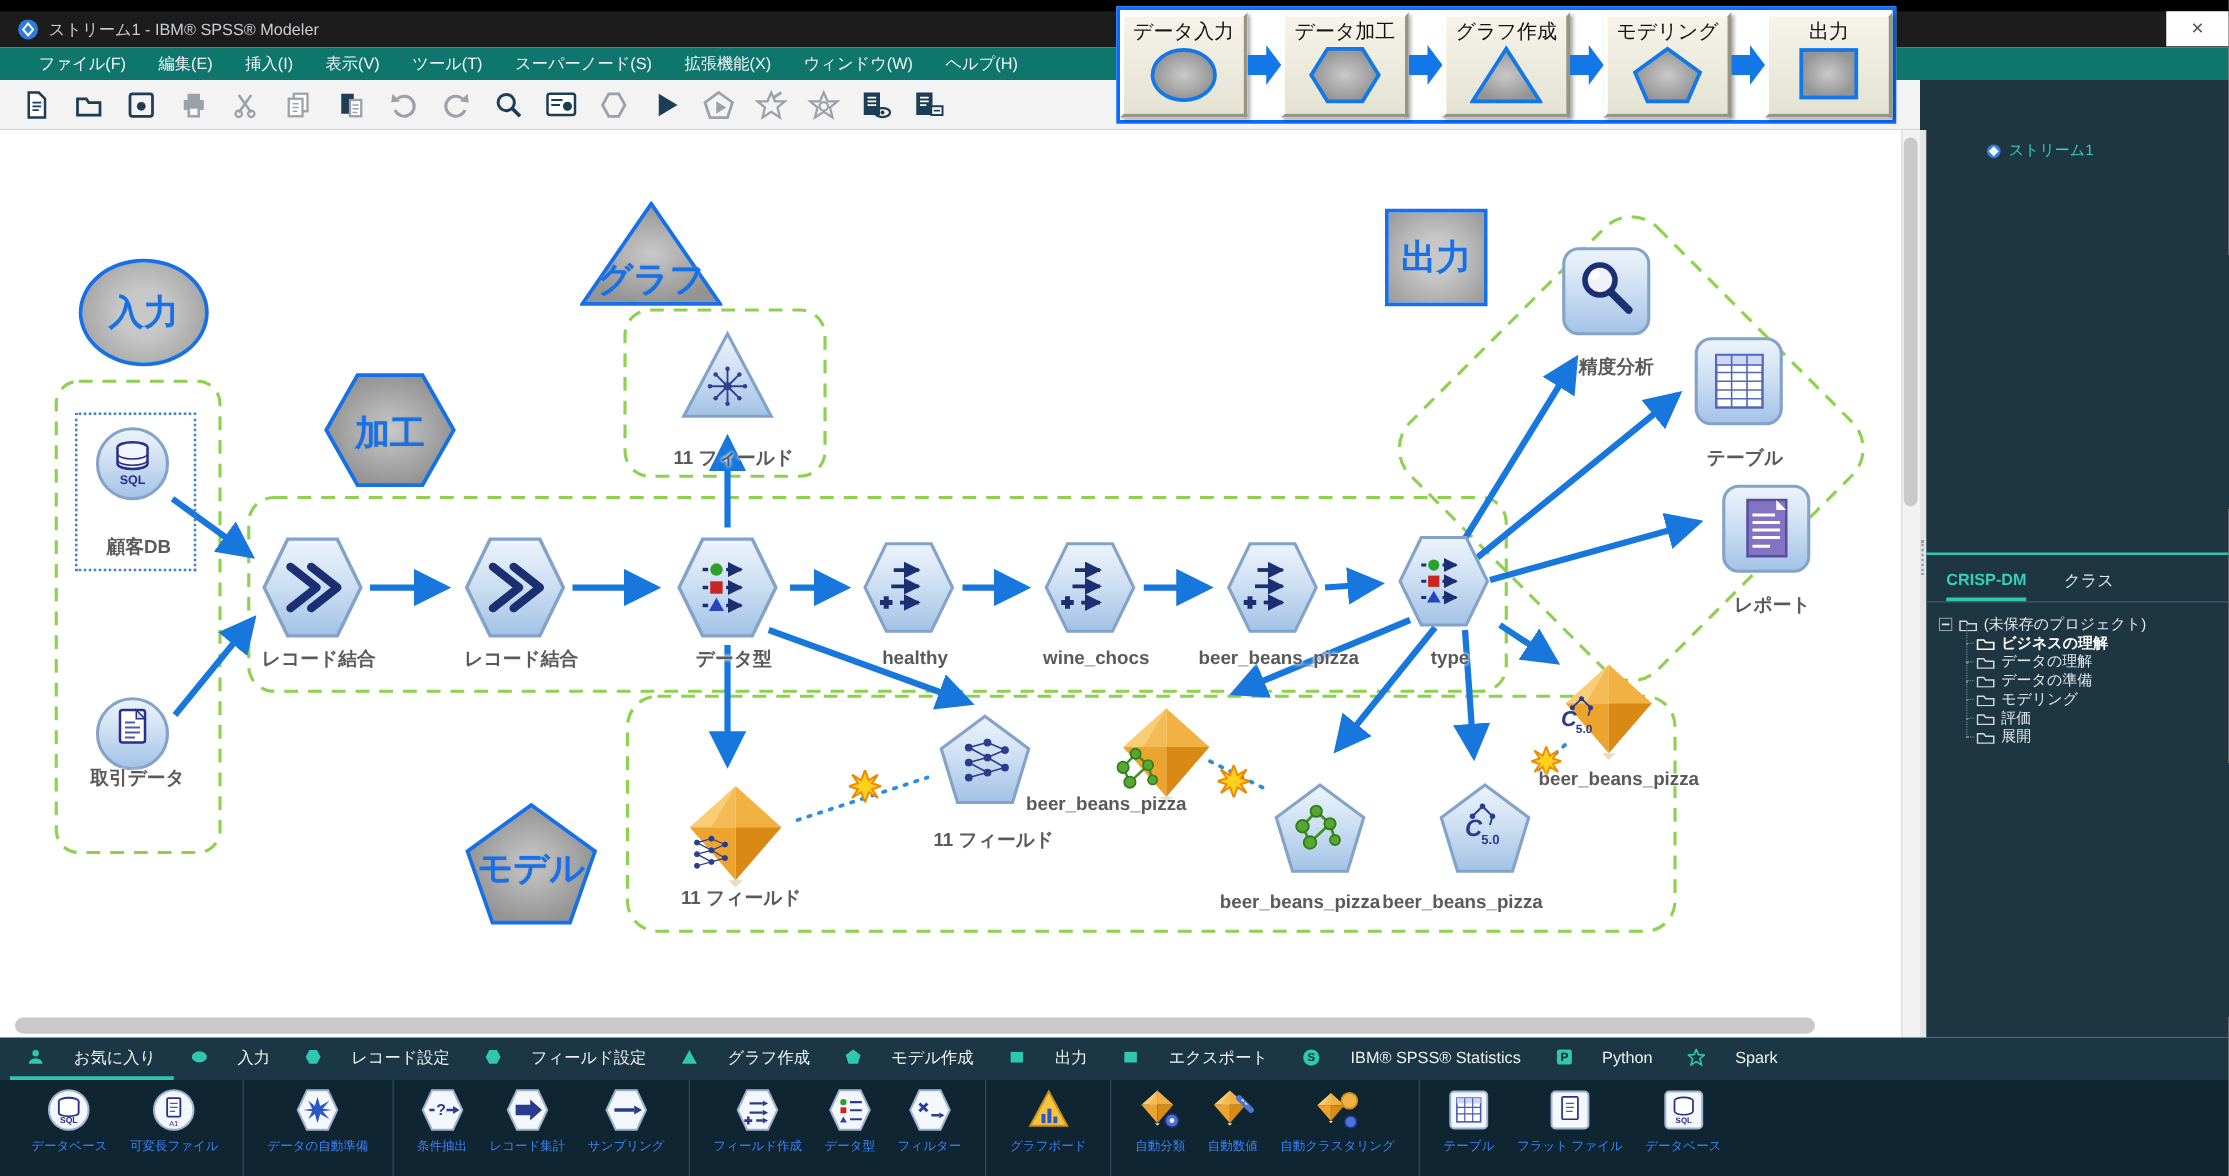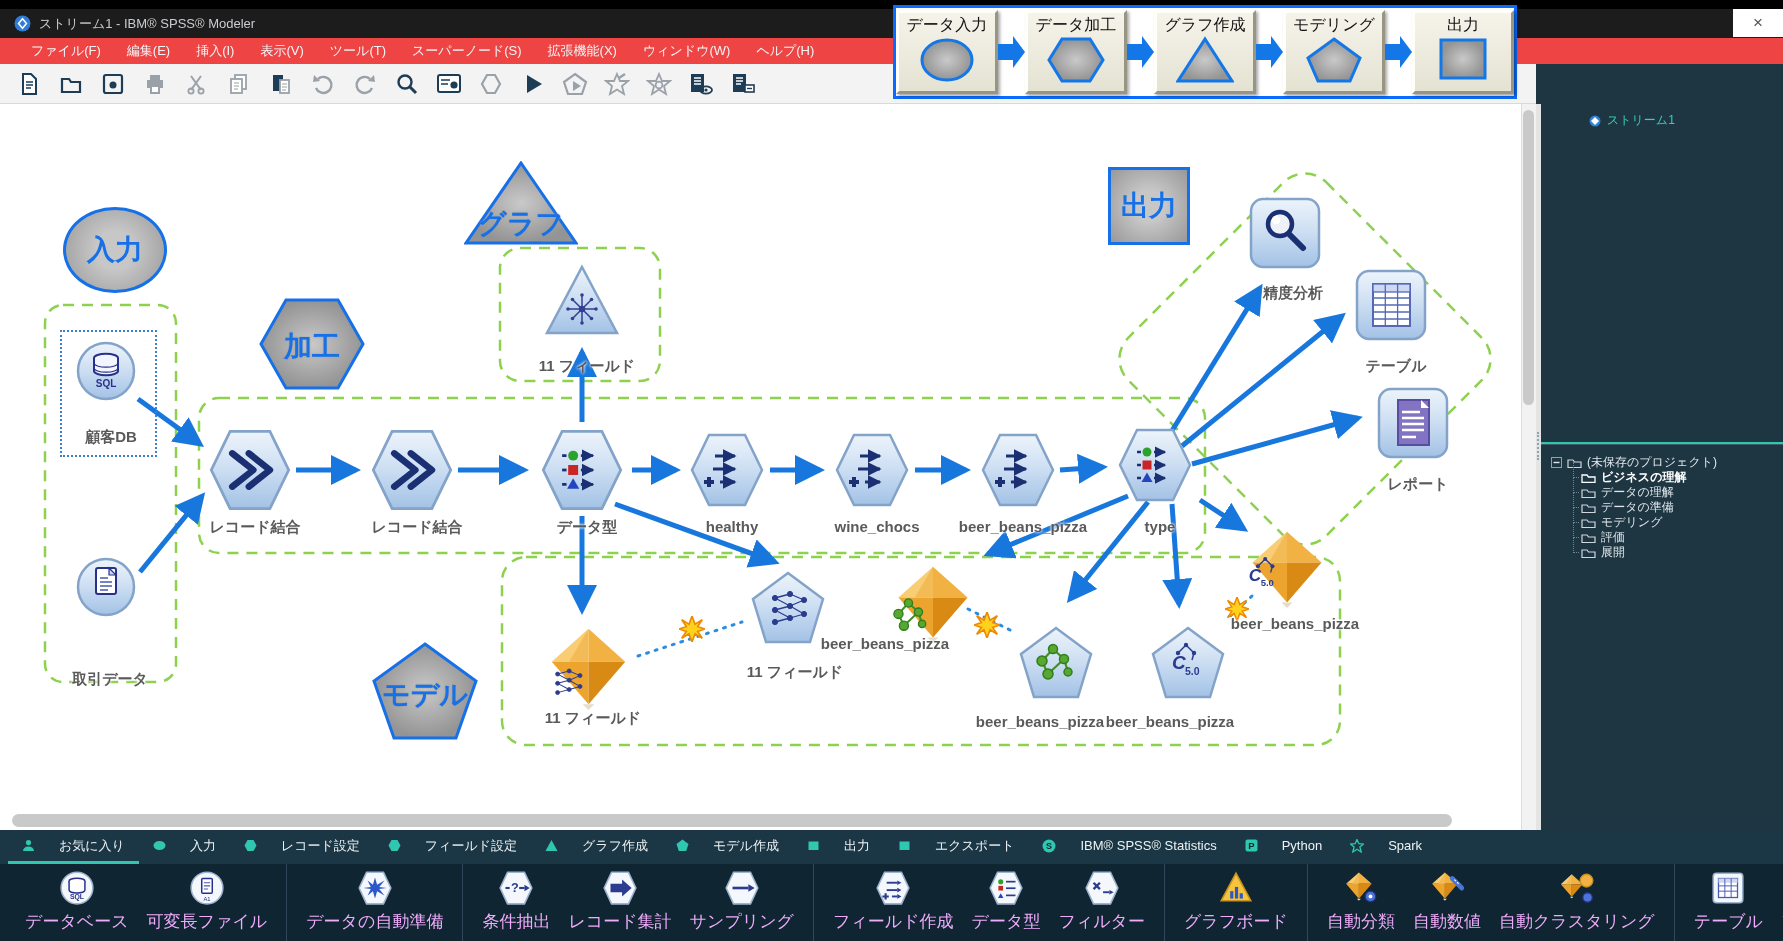--- a/index.html
+++ b/index.html
@@ -2,21 +2,21 @@
 <html><head>
 <meta charset="utf-8">
 <style>
 html,body{margin:0;padding:0;background:#000;}
 #app{position:relative;width:1783px;height:941px;overflow:hidden;font-family:"Liberation Sans",sans-serif;background:#fff;}
 svg text{font-family:"Liberation Sans",sans-serif;}
 
 #titlebar{position:absolute;left:0;top:0;width:1783px;height:38px;background:#1c1c1c;border-top:9px solid #000;box-sizing:border-box;display:flex;align-items:center;gap:8px;padding-left:14px;}
 #titlebar .ttl{color:#c9ccd0;font-size:13px;}
 #win-close{position:absolute;left:1733px;top:9px;width:50px;height:28px;background:#fff;color:#555;display:flex;align-items:center;justify-content:center;font-size:17px;}
-#menubar{position:absolute;left:0;top:38px;width:1783px;height:26px;background:#ef4444;display:flex;align-items:center;padding-left:18px;gap:0;box-sizing:border-box;}
+#menubar{position:absolute;left:0;top:38px;width:1783px;height:26px;background:#0f766e;display:flex;align-items:center;padding-left:18px;gap:0;box-sizing:border-box;}
 #menubar span{color:#f2f5f7;font-size:13px;padding:0 13px;cursor:default;}
 #toolrow{position:absolute;left:0;top:64px;width:1783px;height:40px;display:flex;}
 #toolbar{width:1536px;height:40px;background:#f3f3f3;border-bottom:1px solid #d9d9d9;display:flex;align-items:center;padding-left:12px;box-sizing:border-box;gap:9px;}
 #toolfill{flex:1;background:#1e3542;}
 .tbtn{width:33px;height:32px;display:flex;align-items:center;justify-content:center;}
 
 #main{position:absolute;left:0;top:104px;width:1783px;height:726px;display:flex;}
 #canvas{position:relative;width:1536px;height:726px;background:#fff;overflow:hidden;}
 #wires{position:absolute;left:0;top:0;pointer-events:none;}
 .ggroup rect{fill:none;stroke:#8ed14f;stroke-width:2.5;stroke-dasharray:11 8;}
@@ -48,21 +48,21 @@
 .child::after{content:"";position:absolute;left:22px;top:7px;width:6px;border-top:1px dotted #6e8494;}
 .bold{font-weight:bold;color:#fff;}
 
 #ptabs{position:absolute;left:0;top:830px;width:1783px;height:34px;background:#1b3644;display:flex;align-items:stretch;padding-left:8px;box-sizing:border-box;}
 .ptab{display:flex;align-items:center;gap:24px;padding:0 14px;color:#eef3f5;font-size:13px;border-bottom:3px solid transparent;}
 .ptab.active{border-bottom:3px solid #2fc7b0;}
 #palette{position:absolute;left:0;top:864px;width:1783px;height:77px;background:#0f2531;display:flex;align-items:stretch;padding-left:6px;box-sizing:border-box;}
 .pgroup{display:flex;align-items:stretch;padding:0 10px;border-right:1px solid #30495a;}
 .pgroup:last-child{border-right:none;}
 .pitem{display:flex;flex-direction:column;align-items:center;justify-content:flex-start;padding:5px 9px 0 9px;}
-.pitem .plabel{color:#f0abfc;font-size:17px;margin-top:3px;white-space:nowrap;}
+.pitem .plabel{color:#3b82f6;font-size:10px;margin-top:3px;white-space:nowrap;}
 .picon{width:38px;height:38px;}
 
 #overlay{position:absolute;left:893px;top:5px;width:624px;height:94px;background:#fff;border:3px solid #0a6cff;box-sizing:border-box;display:flex;align-items:center;justify-content:space-evenly;z-index:50;}
 .obtn{width:104px;height:84px;background:linear-gradient(#f6f4ea,#e4e2d2);border:3px solid;border-color:#fffef8 #989682 #989682 #fffef8;box-shadow:2px 2px 3px rgba(0,0,0,.35);box-sizing:border-box;display:flex;flex-direction:column;align-items:center;}
 .obtn .olabel{font-size:16px;color:#111;margin-top:2px;white-space:nowrap;}
 </style>
 </head>
 <body>
 
 <svg width="0" height="0" style="position:absolute">
@@ -346,21 +346,21 @@
       <div class="nlabel" style="left:16px;top:324px">顧客DB</div>
 
       <div class="node" style="left:75px;top:452px">
         <svg width="62" height="62" viewBox="0 0 62 62">
           <use href="#circ"></use>
           <rect x="21" y="12" width="20" height="26" rx="2" fill="#fff" stroke="#27308a" stroke-width="2"></rect>
           <path d="M34,12 l7,7 h-7 z" fill="#c9d6f0" stroke="#27308a" stroke-width="1.2"></path>
           <path d="M25,22 h8 M25,26 h12 M25,30 h12 M25,34 h8" stroke="#4a5ab0" stroke-width="1.5"></path>
         </svg>
       </div>
-      <div class="nlabel" style="left:15px;top:566px">取引データ</div>
+      <div class="nlabel" style="left:15px;top:509px">取引データ</div>
 
       <div class="node" style="left:208px;top:324px">
         <svg width="84" height="84" viewBox="0 0 76 76">
             <use href="#hex"></use>
           <polyline points="22,23 41,38 22,53" fill="none" stroke="#1b2f73" stroke-width="6" stroke-linejoin="round" stroke-linecap="round"></polyline>
           <polyline points="37,23 56,38 37,53" fill="none" stroke="#1b2f73" stroke-width="6" stroke-linejoin="round" stroke-linecap="round"></polyline>
         </svg>
       </div>
       <div class="nlabel" style="left:160px;top:414px">レコード結合</div>
 
@@ -567,20 +567,24 @@
 
     <div id="panel">
       <div class="stream-row">
         <svg width="12" height="12">
             <circle cx="6" cy="6" r="5.5" fill="#2f82d8"></circle>
             <polygon points="6,2 10,6 6,10 2,6" fill="#fff"></polygon>
           </svg>
         <span>ストリーム1</span>
       </div>
       <div id="proj">
+        <div class="tabs">
+          <span class="tab1">CRISP-DM</span>
+          <span class="tab2">クラス</span>
+        </div>
         <div class="sep"></div>
         <div class="tree">
           <div class="trow">
             <svg width="11" height="11">
                 <rect x="0.5" y="0.5" width="10" height="10" fill="none" stroke="#8ea2af"></rect>
                 <line x1="2.5" y1="5.5" x2="8.5" y2="5.5" stroke="#dfe7ec" stroke-width="1.4"></line>
               </svg>
             <svg width="15" height="11">
                 <path d="M1,3 h5 l1.5,2 h6.5 v5.5 h-13 z" fill="none" stroke="#cfd8dd" stroke-width="1.2"></path>
               </svg>

